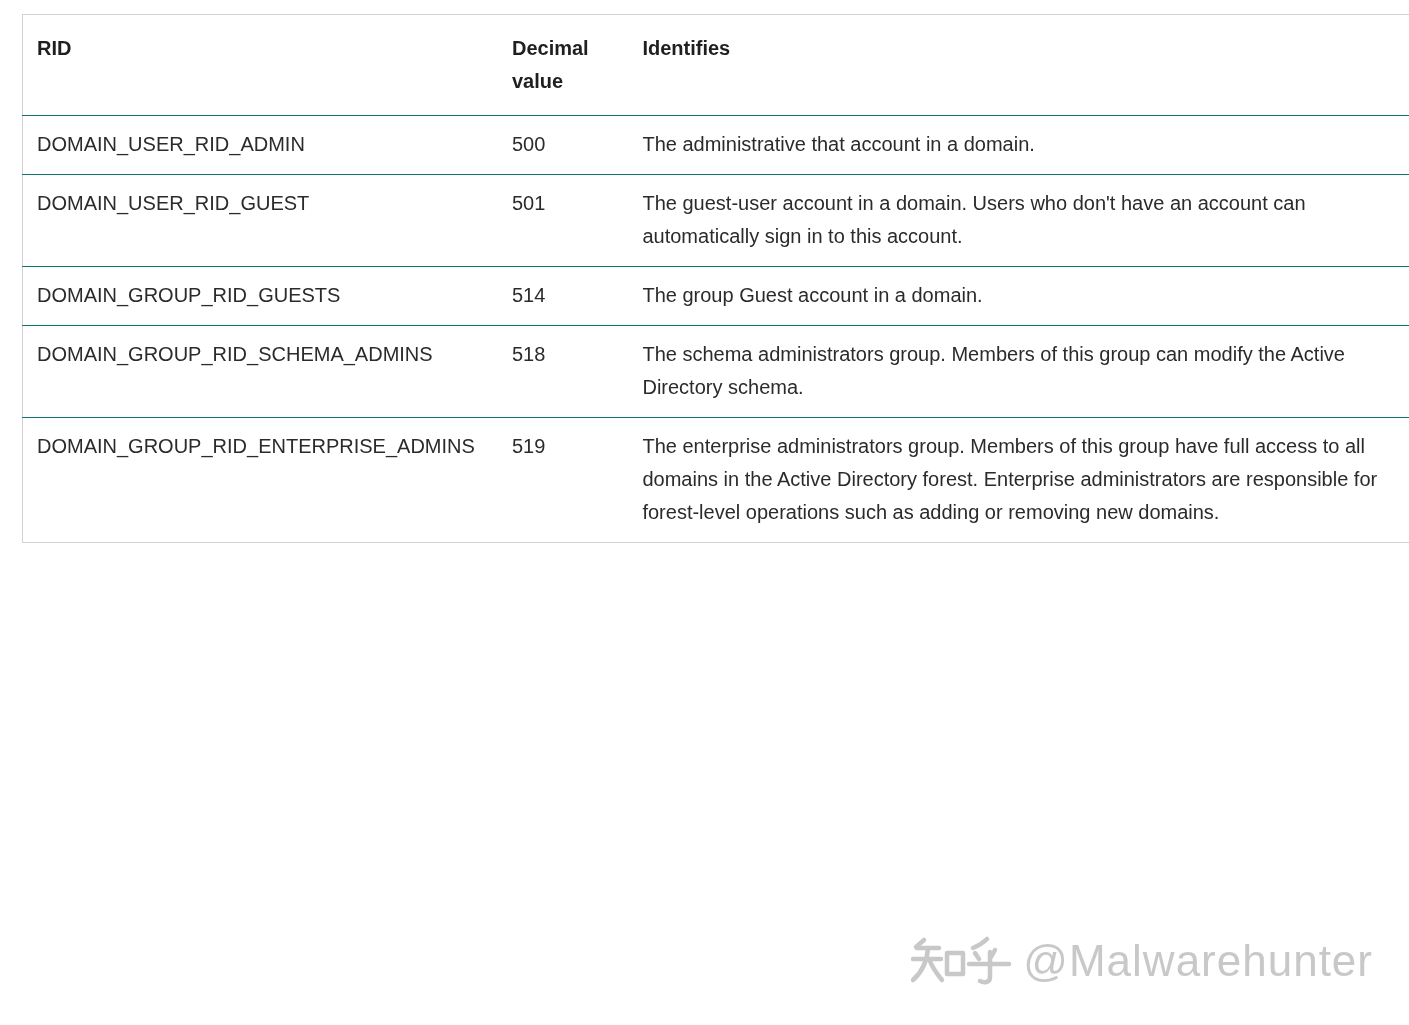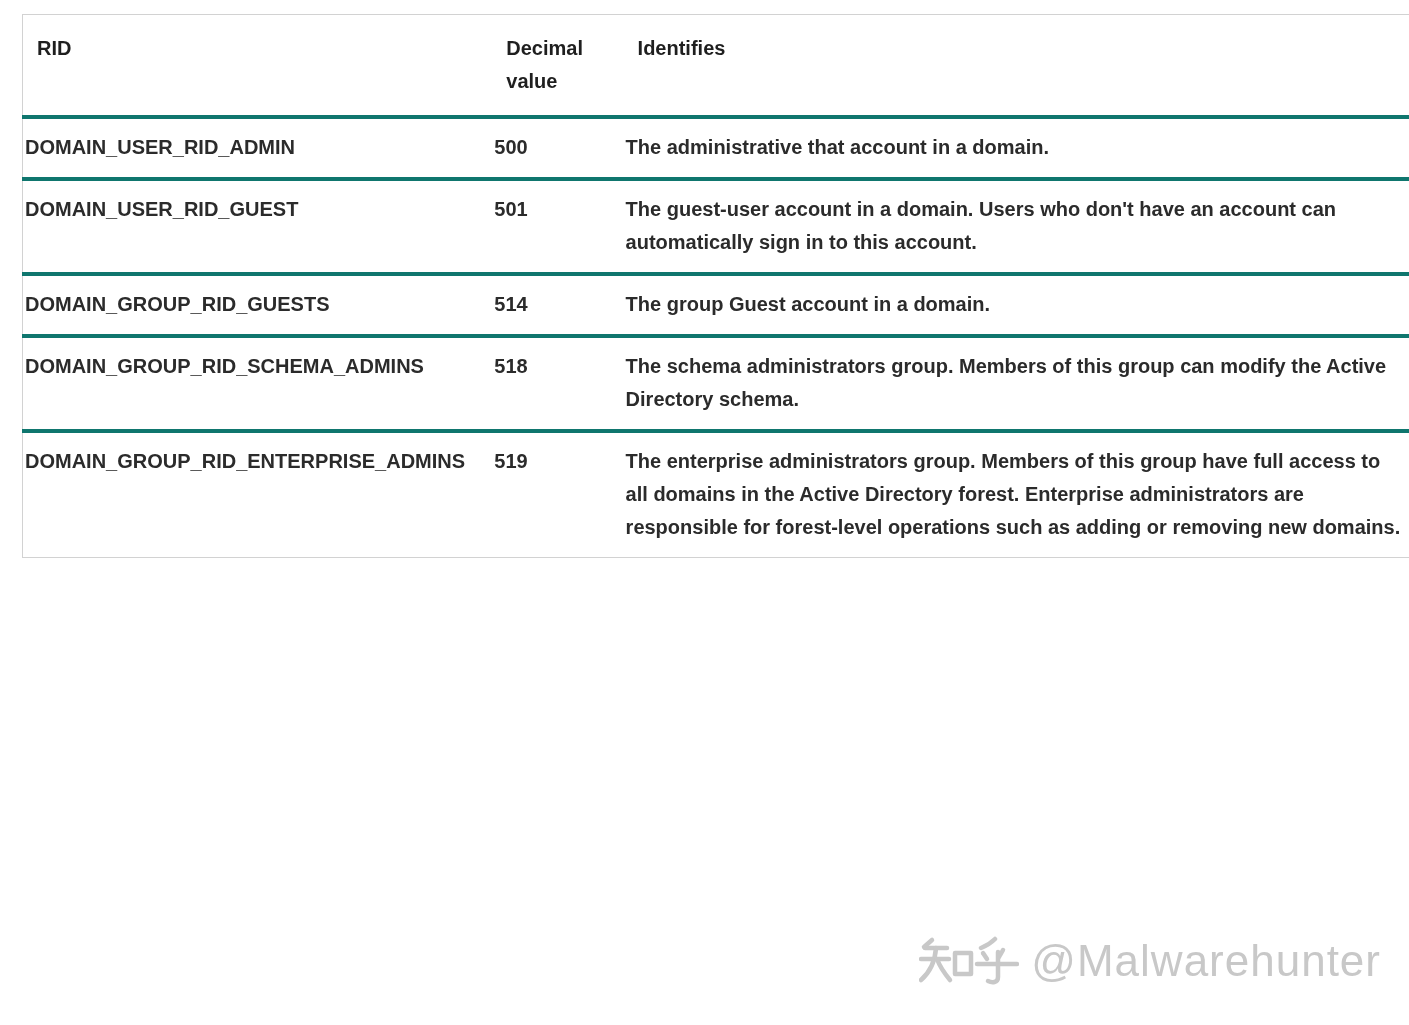--- a/index.html
+++ b/index.html
@@ -32,28 +32,27 @@
   table.rid-table th {
     text-align: left;
     vertical-align: top;
     font-weight: bold;
     color: #1f1f1f;
     padding: 17px 14px 17px 14px;
   }
   table.rid-table td {
     text-align: left;
     vertical-align: top;
-    padding: 12px 14px 13px 2px;
-    border-top: 4px solid #0f766e;
-    font-weight: bold;
+    padding: 12px 14px 13px 14px;
+    border-top: 1px solid #0f766e;
   }
   .watermark {
     position: absolute;
     top: 936px;
-    right: 28px;
+    right: 36px;
     display: flex;
     align-items: center;
     gap: 12px;
     color: #c8c8c8;
     pointer-events: none;
     white-space: nowrap;
   }
   .watermark .handle {
     font-size: 44px;
     letter-spacing: 1px;

